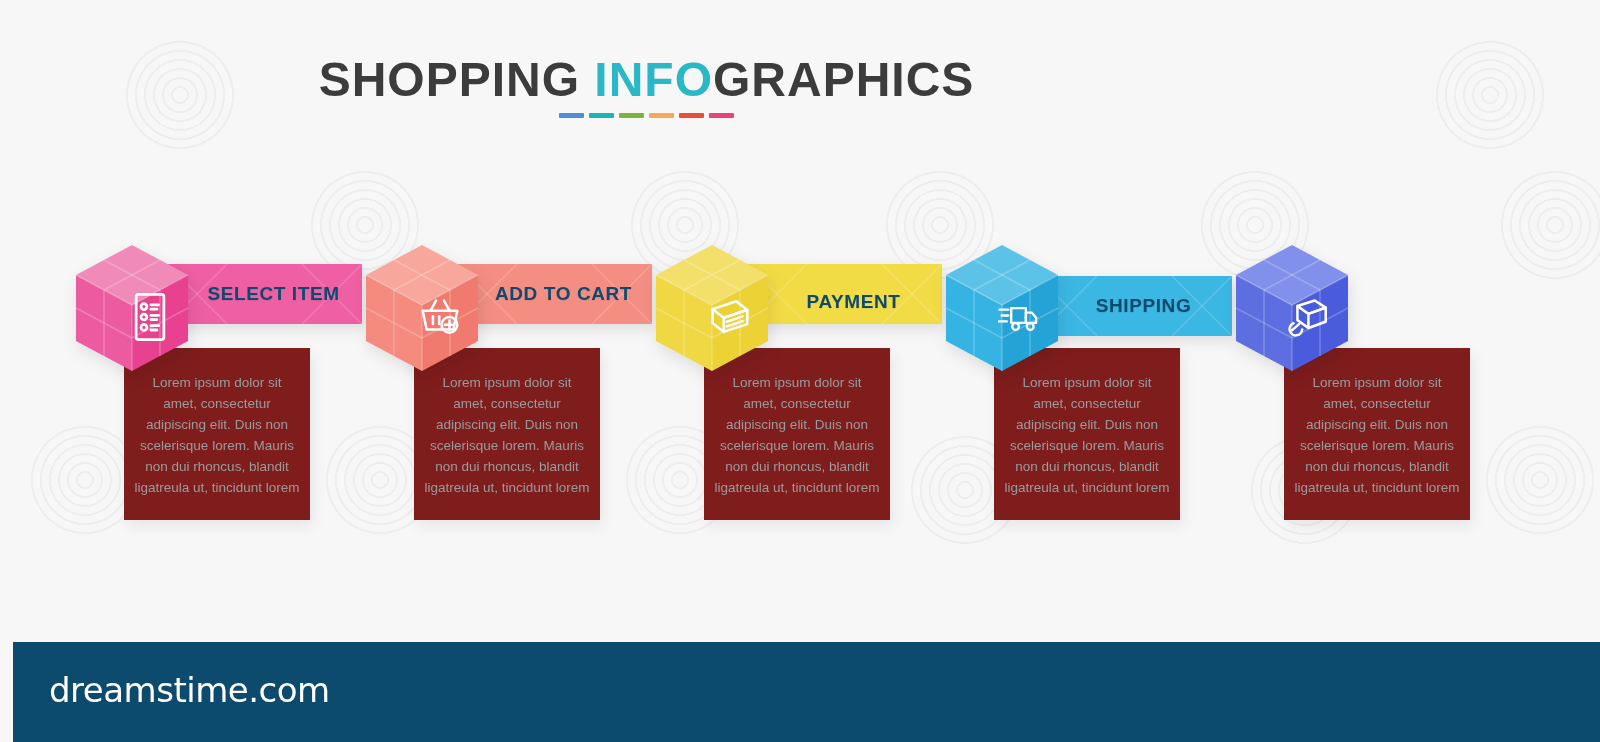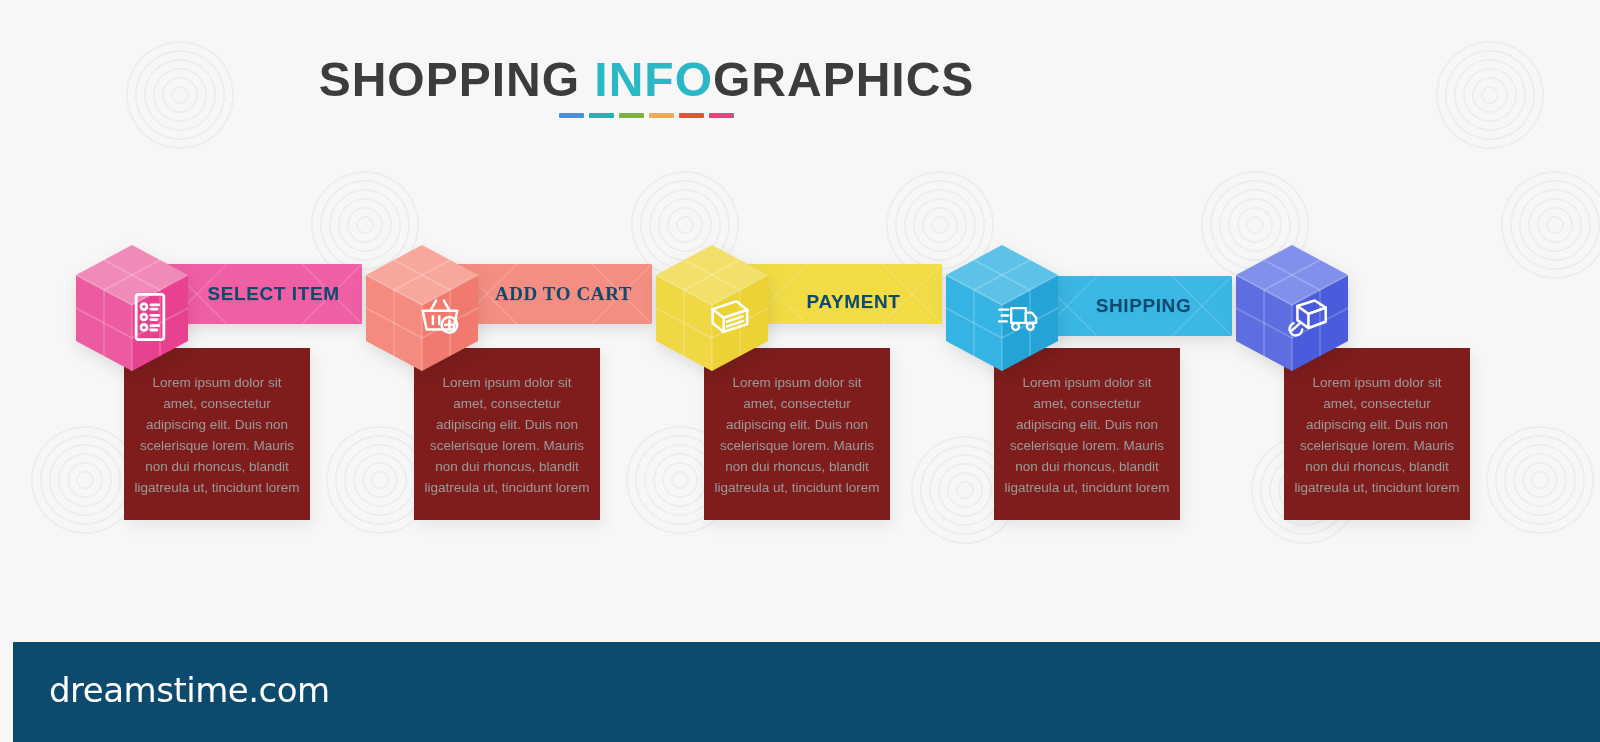--- a/index.html
+++ b/index.html
@@ -270,21 +270,21 @@
               <line x1="12.5" y1="20" x2="17" y2="20" fill="none" stroke="#ffffff" stroke-width="1.6" stroke-linecap="round" stroke-linejoin="round"></line>
               <line x1="12.5" y1="22.5" x2="16" y2="22.5" fill="none" stroke="#ffffff" stroke-width="1.6" stroke-linecap="round" stroke-linejoin="round"></line>
             </svg>
           </div>
         </div>
       </div>
       <div class="step s1">
         <div class="card">
           <div class="card-text">Lorem ipsum dolor sit amet, consectetur adipiscing elit. Duis non scelerisque lorem. Mauris non dui rhoncus, blandit ligatreula ut, tincidunt lorem</div>
         </div>
-        <div class="ribbon" style="filter: drop-shadow(rgba(0, 0, 0, 0.1) 2px 5px 7px); font-family: Liberation Serif, serif;">
+        <div class="ribbon" style="filter: drop-shadow(rgba(0, 0, 0, 0.1) 2px 5px 7px);">
           <svg width="195" height="60" viewBox="0 0 195 60" style="position:absolute;left:0;top:0">
             <polygon points="0,0 195,0 195,60 0,60" fill="#f58e82"></polygon>
             <g stroke="#ffffff" stroke-opacity="0.16" stroke-width="1.5" fill="none">
               <line x1="0" y1="0" x2="60" y2="60"></line>
               <line x1="60" y1="0" x2="0" y2="60"></line>
               <line x1="135" y1="0" x2="195" y2="60"></line>
               <line x1="195" y1="0" x2="135" y2="60"></line>
             </g>
           </svg>
           <div class="ribbon-label" style="position: relative;">ADD TO CART</div>

